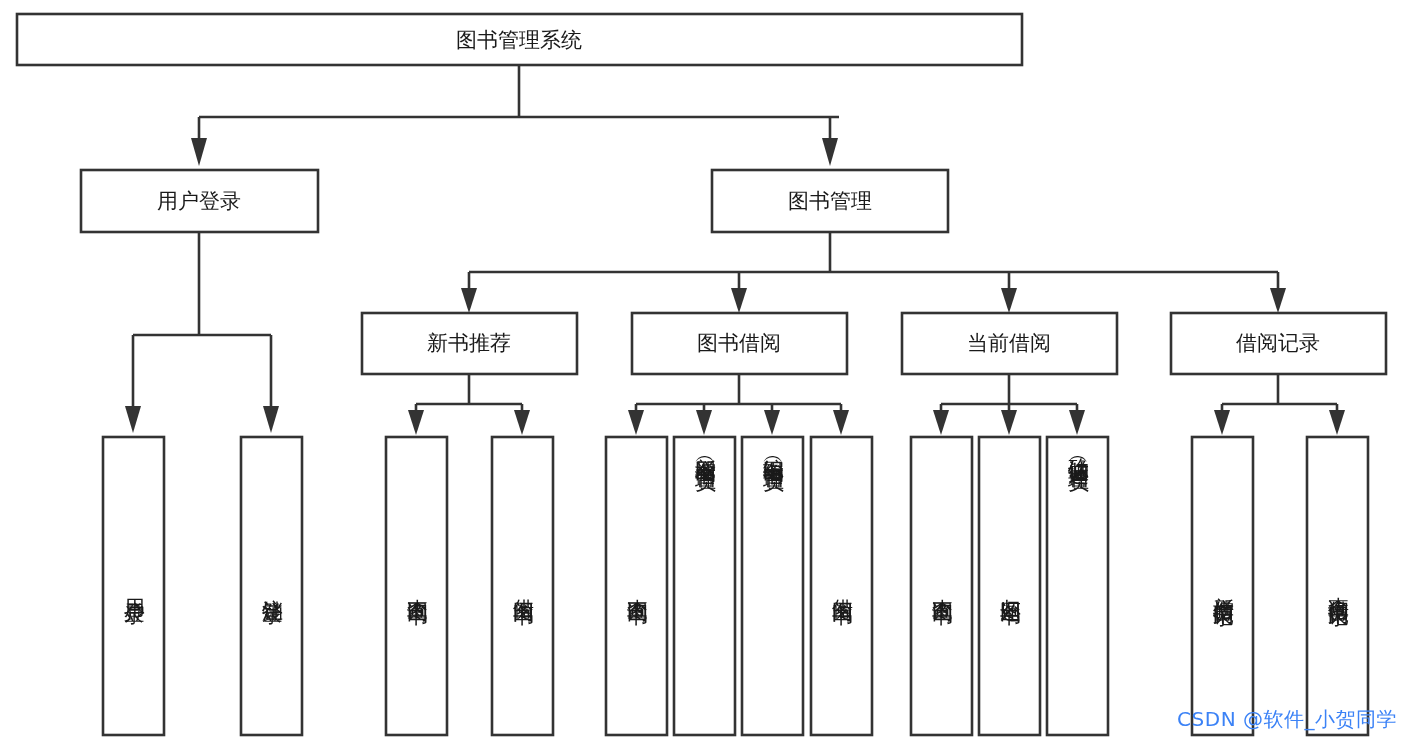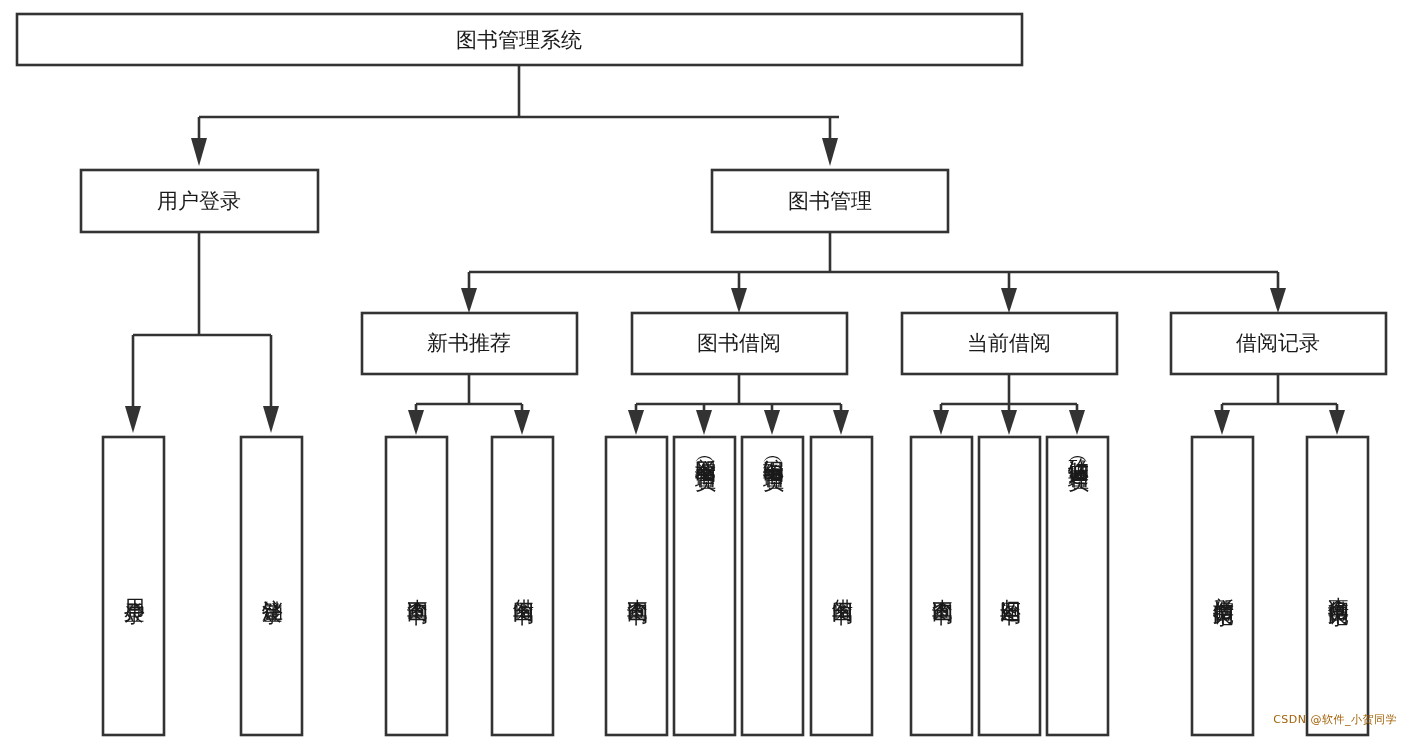--- a/index.html
+++ b/index.html
@@ -64,24 +64,24 @@
     font-size: 21px;
     line-height: 1.04;
     letter-spacing: 2px;
     color: #1a1a1a;
     white-space: nowrap;
     text-align: center;
   }
   #watermark {
     position: absolute;
     right: 8px;
-    bottom: 20px;
-    font-family: "DejaVu Sans", "Liberation Sans", sans-serif;
-    font-size: 11px;
-    color: #a16207;
+    bottom: 14px;
+    font-family: "DejaVu Sans", "Liberation Sans", sans-serif;
+    font-size: 20px;
+    color: #3b82f6;
     letter-spacing: 0.5px;
     white-space: nowrap;
     pointer-events: none;
   }
 </style>
 </head>
 <body>
 
 <div id="diagram-root">
 

